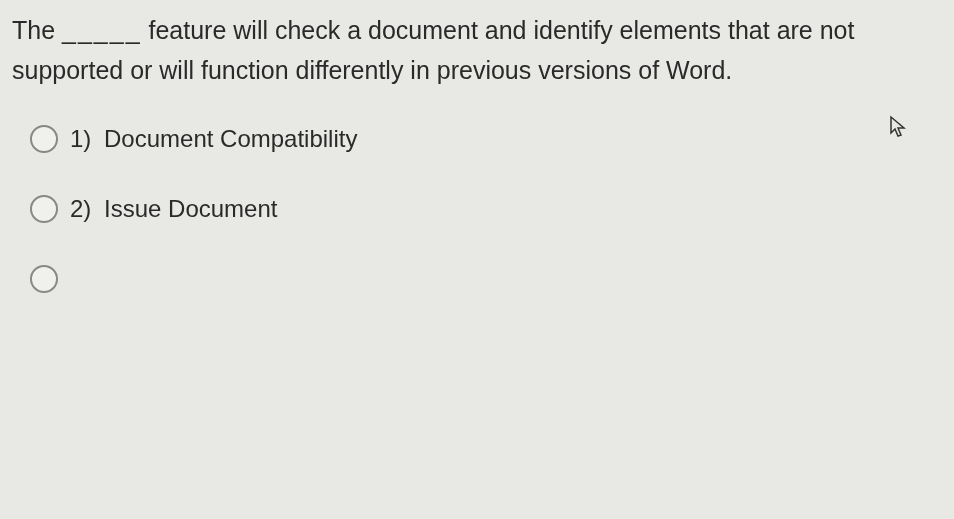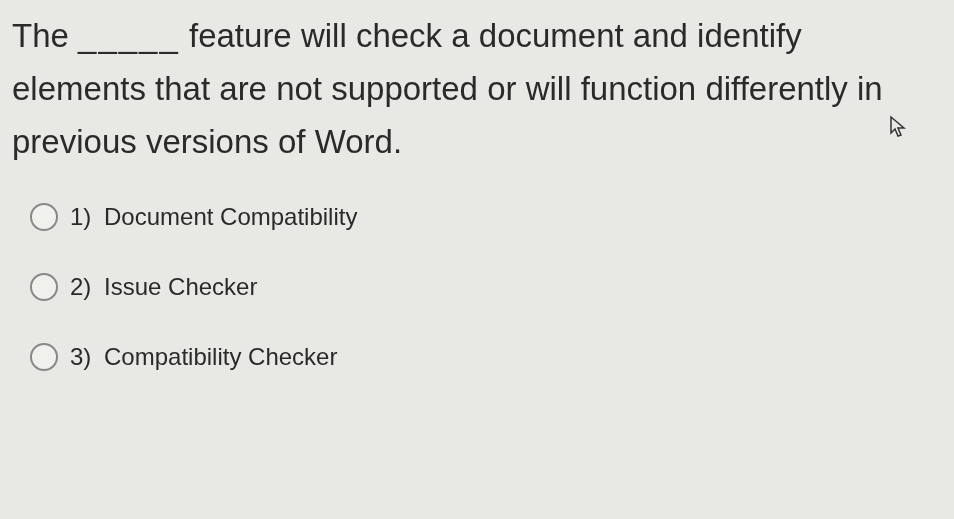--- a/index.html
+++ b/index.html
@@ -10,21 +10,21 @@
     body {
       width: 954px;
       height: 519px;
       background: #e8e8e5;
       font-family: Arial, Helvetica, sans-serif;
       color: #2a2a2a;
       padding: 10px 12px;
       position: relative;
     }
     .question-text {
-      font-size: 33px;
+      font-size: 25px;
       line-height: 1.6;
       margin-bottom: 35px;
       font-weight: 500;
     }
     .blank {
       letter-spacing: 2px;
     }
     .options {
       display: flex;
       flex-direction: column;
@@ -74,30 +74,26 @@
     <div class="option-label">
       <span class="option-number">1)</span>
       <span>Document Compatibility</span>
     </div>
   </div>
 
   <div class="option">
     <div class="radio"></div>
     <div class="option-label">
       <span class="option-number">2)</span>
-      <span>Issue Checker</span>
+      <span>Issue Document</span>
     </div>
   </div>
 
   <div class="option">
     <div class="radio"></div>
-    <div class="option-label">
-      <span class="option-number">3)</span>
-      <span>Compatibility Checker</span>
-    </div>
   </div>
 
 </div>
 
 <div class="cursor">
   <svg width="20" height="24" viewBox="0 0 20 24">
     <path d="M 2 2 L 2 18 L 6 14 L 9 21 L 12 20 L 9 13 L 15 13 Z" fill="none" stroke="#333" stroke-width="1.5"></path>
   </svg>
 </div>
 

